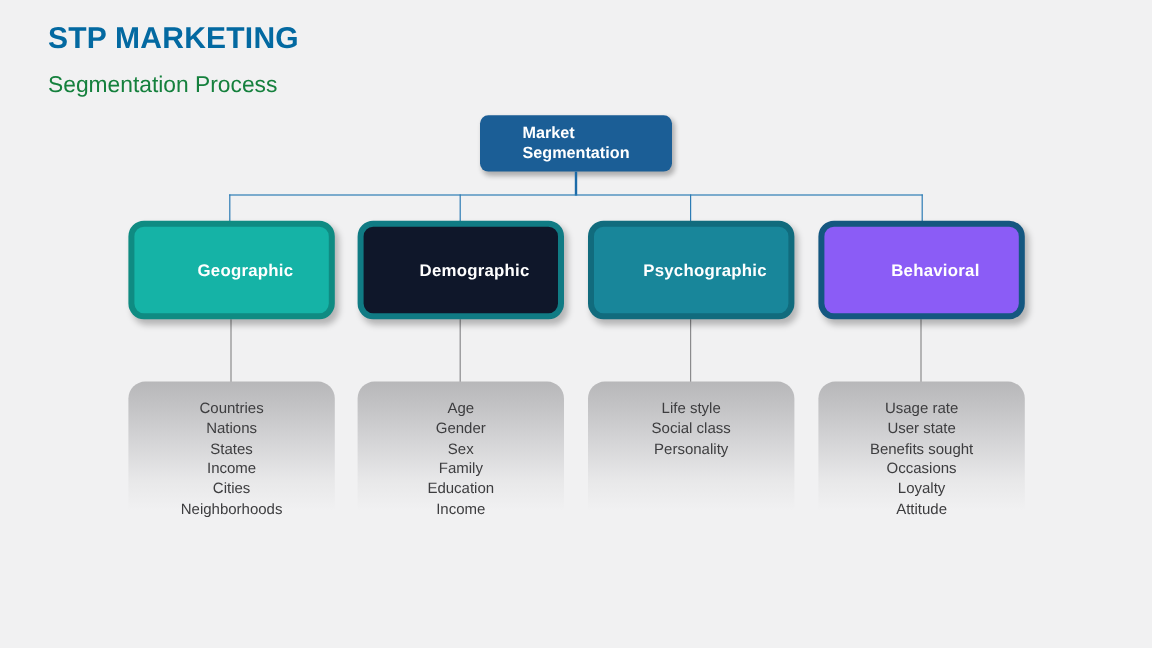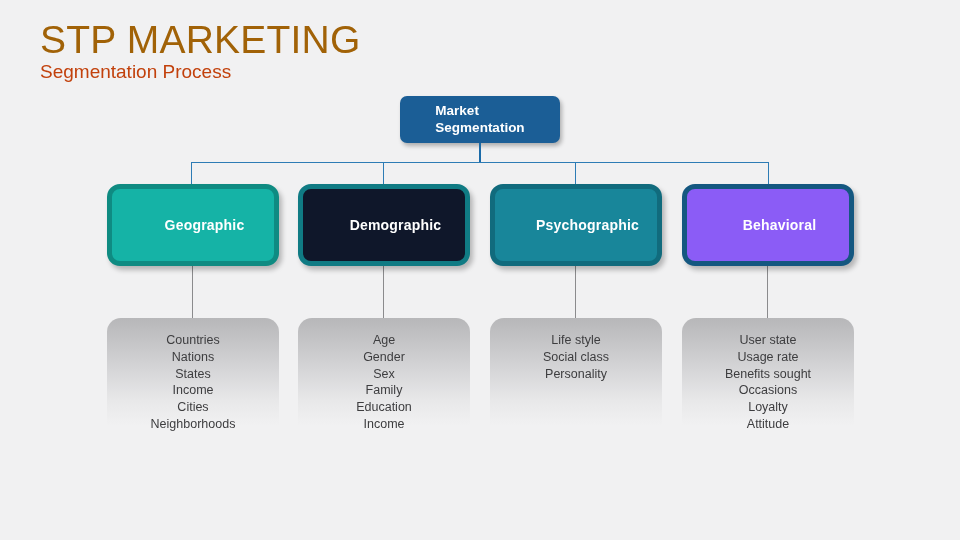--- a/index.html
+++ b/index.html
@@ -21,33 +21,33 @@
     position: relative;
     width: 960px;
     height: 540px;
   }
 
   
   .page-title {
     position: absolute;
     left: 40px;
     top: 18px;
-    font-size: 39px;
-    font-weight: normal;
-    color: #a16207;
+    font-size: 25px;
+    font-weight: bold;
+    color: #0369a1;
     letter-spacing: 0.2px;
   }
 
   .page-subtitle {
     position: absolute;
     left: 40px;
     top: 61px;
     font-size: 19px;
     font-weight: normal;
-    color: #c2410c;
+    color: #15803d;
   }
 
   
   .root-node {
     position: absolute;
     left: 400px;
     top: 96px;
     width: 160px;
     height: 47px;
     background: #1b5e96;
@@ -227,22 +227,22 @@
   </div>
   <div class="detail-panel p2">
     <ul class="detail-list">
         <li class="detail-item">Life style</li>
         <li class="detail-item">Social class</li>
         <li class="detail-item">Personality</li>
       </ul>
   </div>
   <div class="detail-panel p3">
     <ul class="detail-list">
+        <li class="detail-item">Usage rate</li>
         <li class="detail-item">User state</li>
-        <li class="detail-item">Usage rate</li>
         <li class="detail-item">Benefits sought</li>
         <li class="detail-item">Occasions</li>
         <li class="detail-item">Loyalty</li>
         <li class="detail-item">Attitude</li>
       </ul>
   </div>
 
 </div>
 
 </body></html>

